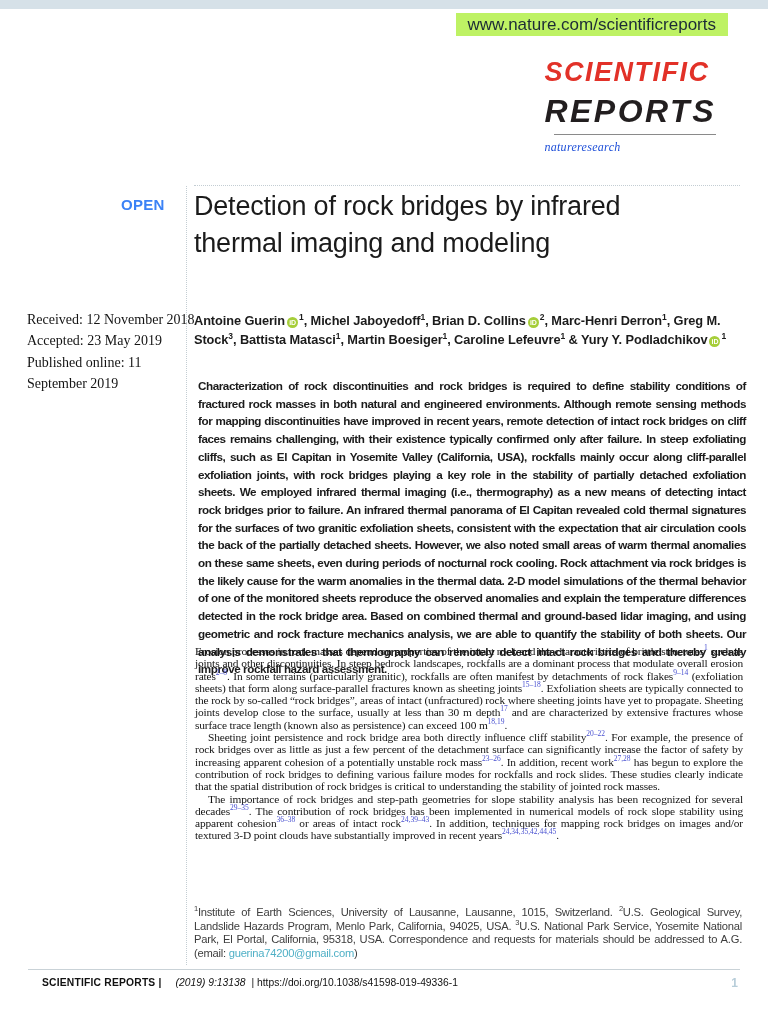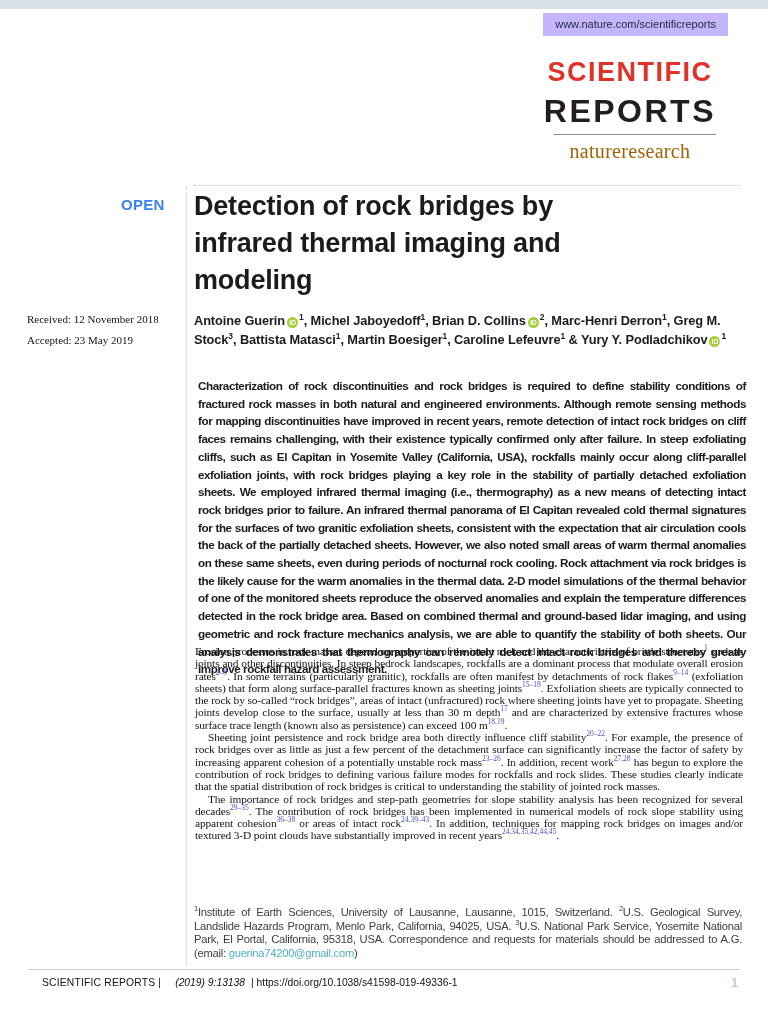--- a/index.html
+++ b/index.html
@@ -10,42 +10,42 @@
     font-family:"Liberation Sans",sans-serif;
     color:#1b1b1b;
     overflow:hidden;
   }
   .abs{position:absolute;}
 
   
   .top-strip{top:0;left:0;width:768px;height:9px;background:#d6e1e8;}
   .url-box{
     top:13px;right:40px;height:23px;line-height:23px;
-    padding:0 12px;background:#c4b5fd;
-    font-size:11px;color:#1c2b36;
+    padding:0 12px;background:#bef264;
+    font-size:17px;color:#1c2b36;
   }
-  .logo{top:58px;right:52px;text-align:center;}
+  .logo{top:58px;right:52px;text-align:left;font-style:italic;}
   .logo-sci{font-size:27px;font-weight:700;color:#e23128;letter-spacing:1.5px;line-height:1.05;}
   .logo-rep{font-size:32px;font-weight:700;color:#221e1f;letter-spacing:2.5px;line-height:1;margin-top:9px;}
   .logo-rule{border-top:1px solid #8a8a8a;width:162px;margin:7px 0 5px auto;}
-  .logo-sub{font-family:"Liberation Serif",serif;font-size:20px;color:#a16207;letter-spacing:0.3px;}
+  .logo-sub{font-family:"Liberation Serif",serif;font-size:12px;color:#1d4ed8;letter-spacing:0.3px;}
 
   
   .open-label{left:121px;top:196px;font-size:15px;font-weight:700;color:#3b82f6;letter-spacing:0.3px;}
   .dotted-h{left:194px;top:185px;width:546px;border-top:1px dotted #c3cdd3;height:0;}
   .dotted-v{left:186px;top:186px;height:779px;border-left:1px dotted #c3cdd3;width:0;}
   .title{
     left:194px;top:188px;width:460px;margin:0;
-    font-size:27px;line-height:37px;font-weight:700;
+    font-size:27px;line-height:37px;font-weight:400;
     letter-spacing:-0.2px;color:#1b1b1b;
   }
 
   
   .dates{left:27px;top:309px;width:172px;
-    font-family:"Liberation Serif",serif;font-size:11px;line-height:21.4px;color:#141414;}
+    font-family:"Liberation Serif",serif;font-size:14px;line-height:21.4px;color:#141414;}
 
   
   .authors{left:194px;top:312px;width:548px;
     font-size:12.8px;font-weight:700;line-height:18.7px;letter-spacing:-0.1px;color:#1b1b1b;}
   .authors sup{font-size:8.5px;line-height:0;}
   .orcid{
     display:inline-block;width:11px;height:11px;border-radius:50%;
     background:#a6ce39;color:#fff;font-size:7px;font-weight:700;
     text-align:center;line-height:11px;margin:0 1px 0 2px;vertical-align:0;
   }
@@ -66,21 +66,21 @@
   
   .affiliations{left:194px;top:906px;width:548px;
     font-size:11.2px;line-height:13.7px;letter-spacing:-0.25px;
     text-align:justify;color:#3d3d3d;}
   .affiliations sup{font-size:7.5px;line-height:0;}
   .email{color:#4fb0c6;}
 
   
   .footer-rule{left:28px;top:969px;width:712px;border-top:1px solid #c9d2d7;height:0;}
   .footer{left:42px;top:977px;font-size:10.3px;color:#111;white-space:nowrap;}
-  .f-journal{font-weight:400;letter-spacing:0.2px;text-align:center;}
+  .f-journal{font-weight:700;letter-spacing:0.2px;text-align:center;}
   .f-cite{font-style:italic;margin-left:14px;}
   .f-doi{margin-left:6px;}
   .page-num{right:30px;top:976px;font-size:12px;font-weight:700;color:#b7cdd9;}
 </style>
 </head>
 <body>
 
 <div class="abs top-strip"></div>
 <div class="abs url-box">www.nature.com/scientificreports</div>
 
@@ -93,20 +93,21 @@
 
 <div class="abs open-label">OPEN</div>
 <div class="abs dotted-h"></div>
 <div class="abs dotted-v"></div>
 
 <h1 class="abs title">Detection of rock bridges by infrared thermal imaging and modeling</h1>
 
 <div class="abs dates">
   <div>Received: 12 November 2018</div>
   <div>Accepted: 23 May 2019</div>
+  <div>Published online: 11 September 2019</div>
 </div>
 
 <div class="abs authors"><span>Antoine Guerin</span><span class="orcid">iD</span><sup>1</sup>, <span>Michel Jaboyedoff</span><sup>1</sup>, <span>Brian D. Collins</span><span class="orcid">iD</span><sup>2</sup>, <span>Marc-Henri Derron</span><sup>1</sup>, <span>Greg M. Stock</span><sup>3</sup>, <span>Battista Matasci</span><sup>1</sup>, <span>Martin Boesiger</span><sup>1</sup>, <span>Caroline Lefeuvre</span><sup>1</sup> &amp; <span>Yury Y. Podladchikov</span><span class="orcid">iD</span><sup>1</sup></div>
 
 <div class="abs abstract">Characterization of rock discontinuities and rock bridges is required to define stability conditions of fractured rock masses in both natural and engineered environments. Although remote sensing methods for mapping discontinuities have improved in recent years, remote detection of intact rock bridges on cliff faces remains challenging, with their existence typically confirmed only after failure. In steep exfoliating cliffs, such as El Capitan in Yosemite Valley (California, USA), rockfalls mainly occur along cliff-parallel exfoliation joints, with rock bridges playing a key role in the stability of partially detached exfoliation sheets. We employed infrared thermal imaging (i.e., thermography) as a new means of detecting intact rock bridges prior to failure. An infrared thermal panorama of El Capitan revealed cold thermal signatures for the surfaces of two granitic exfoliation sheets, consistent with the expectation that air circulation cools the back of the partially detached sheets. However, we also noted small areas of warm thermal anomalies on these same sheets, even during periods of nocturnal rock cooling. Rock attachment via rock bridges is the likely cause for the warm anomalies in the thermal data. 2-D model simulations of the thermal behavior of one of the monitored sheets reproduce the observed anomalies and explain the temperature differences detected in the rock bridge area. Based on combined thermal and ground-based lidar imaging, and using geometric and rock fracture mechanics analysis, we are able to quantify the stability of both sheets. Our analysis demonstrates that thermography can remotely detect intact rock bridges and thereby greatly improve rockfall hazard assessment.</div>
 
 <div class="abs body-text">
   <p>Erosion processes in rock masses depend on properties of the intact rock and the characteristics of brittle structures<sup>1</sup> such as joints and other discontinuities. In steep bedrock landscapes, rockfalls are a dominant process that modulate overall erosion rates<sup>2–8</sup>. In some terrains (particularly granitic), rockfalls are often manifest by detachments of rock flakes<sup>9–14</sup> (exfoliation sheets) that form along surface-parallel fractures known as sheeting joints<sup>15–18</sup>. Exfoliation sheets are typically connected to the rock by so-called “rock bridges”, areas of intact (unfractured) rock where sheeting joints have yet to propagate. Sheeting joints develop close to the surface, usually at less than 30 m depth<sup>17</sup> and are characterized by extensive fractures whose surface trace length (known also as persistence) can exceed 100 m<sup>18,19</sup>.</p>
   <p class="ind">Sheeting joint persistence and rock bridge area both directly influence cliff stability<sup>20–22</sup>. For example, the presence of rock bridges over as little as just a few percent of the detachment surface can significantly increase the factor of safety by increasing apparent cohesion of a potentially unstable rock mass<sup>23–26</sup>. In addition, recent work<sup>27,28</sup> has begun to explore the contribution of rock bridges to defining various failure modes for rockfalls and rock slides. These studies clearly indicate that the spatial distribution of rock bridges is critical to understanding the stability of jointed rock masses.</p>
   <p class="ind">The importance of rock bridges and step-path geometries for slope stability analysis has been recognized for several decades<sup>29–35</sup>. The contribution of rock bridges has been implemented in numerical models of rock slope stability using apparent cohesion<sup>36–38</sup> or areas of intact rock<sup>24,39–43</sup>. In addition, techniques for mapping rock bridges on images and/or textured 3-D point clouds have substantially improved in recent years<sup>24,34,35,42,44,45</sup>.</p>

